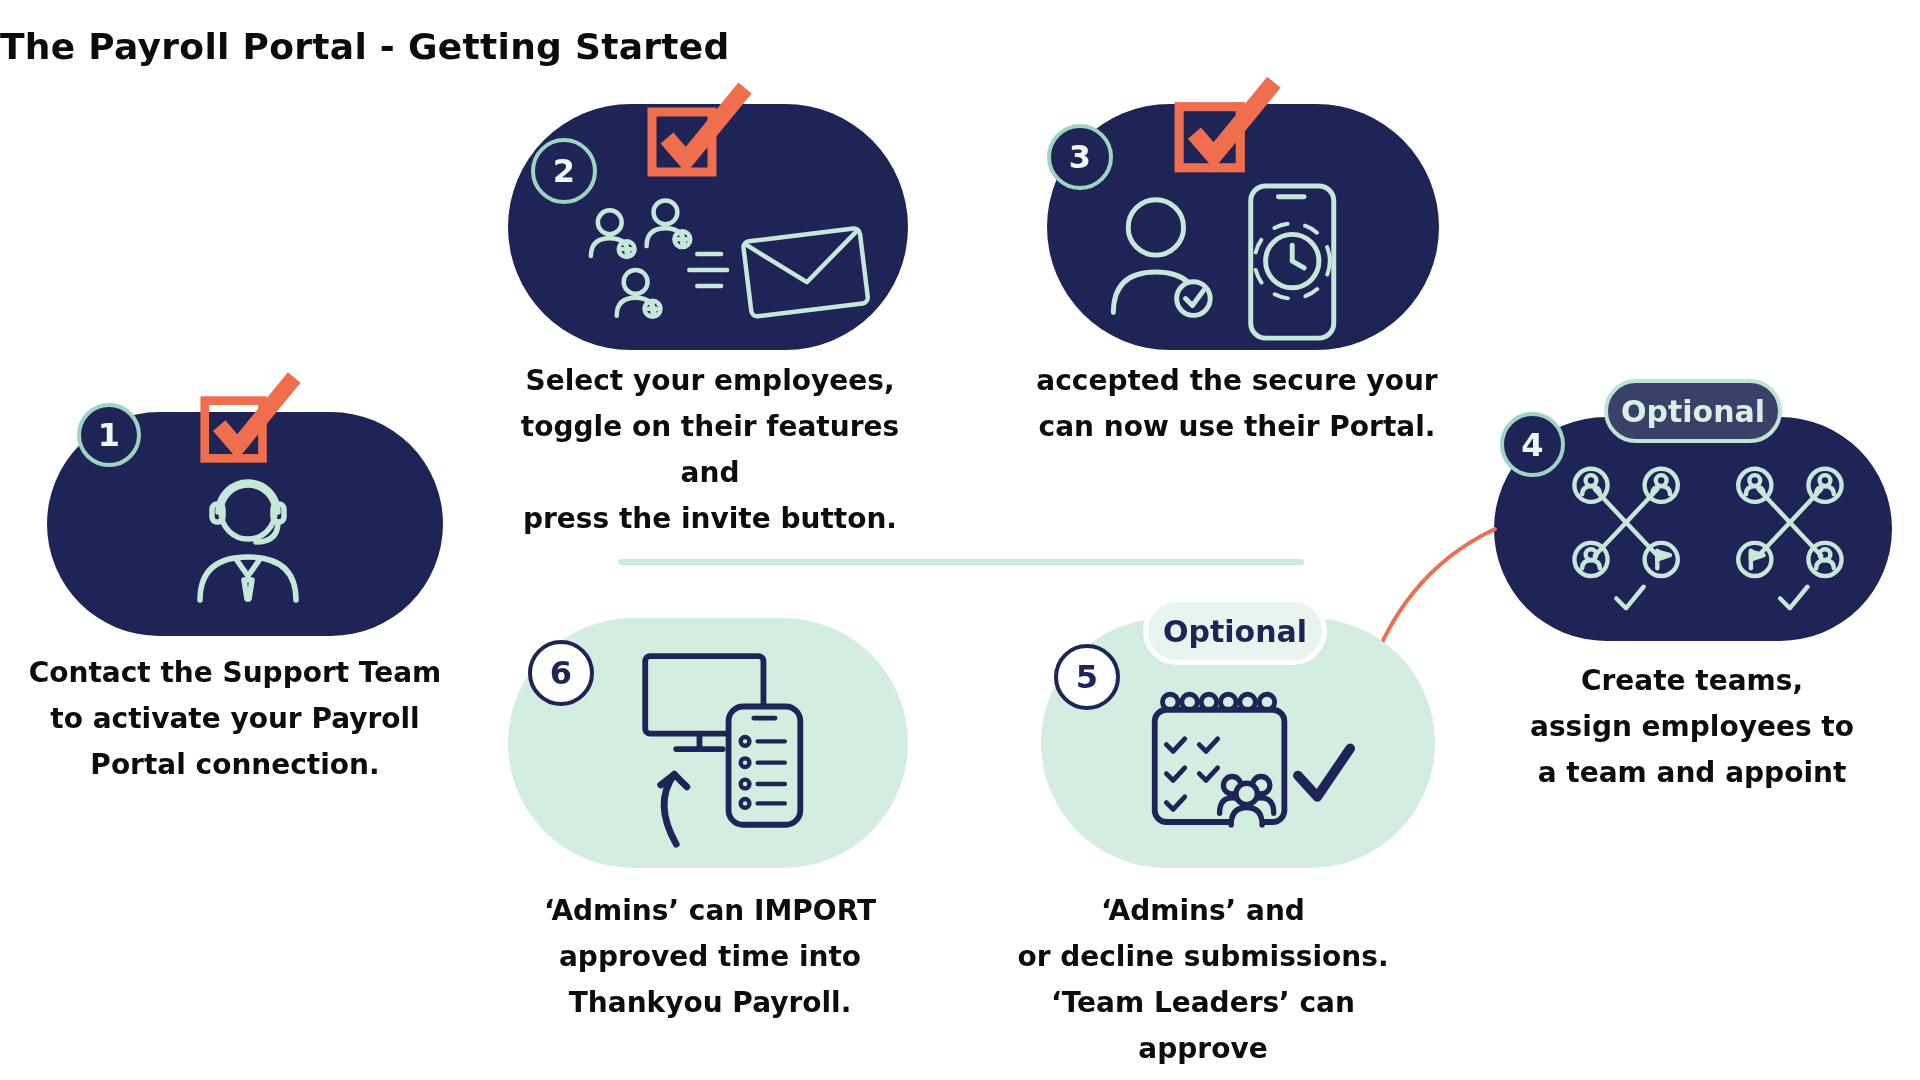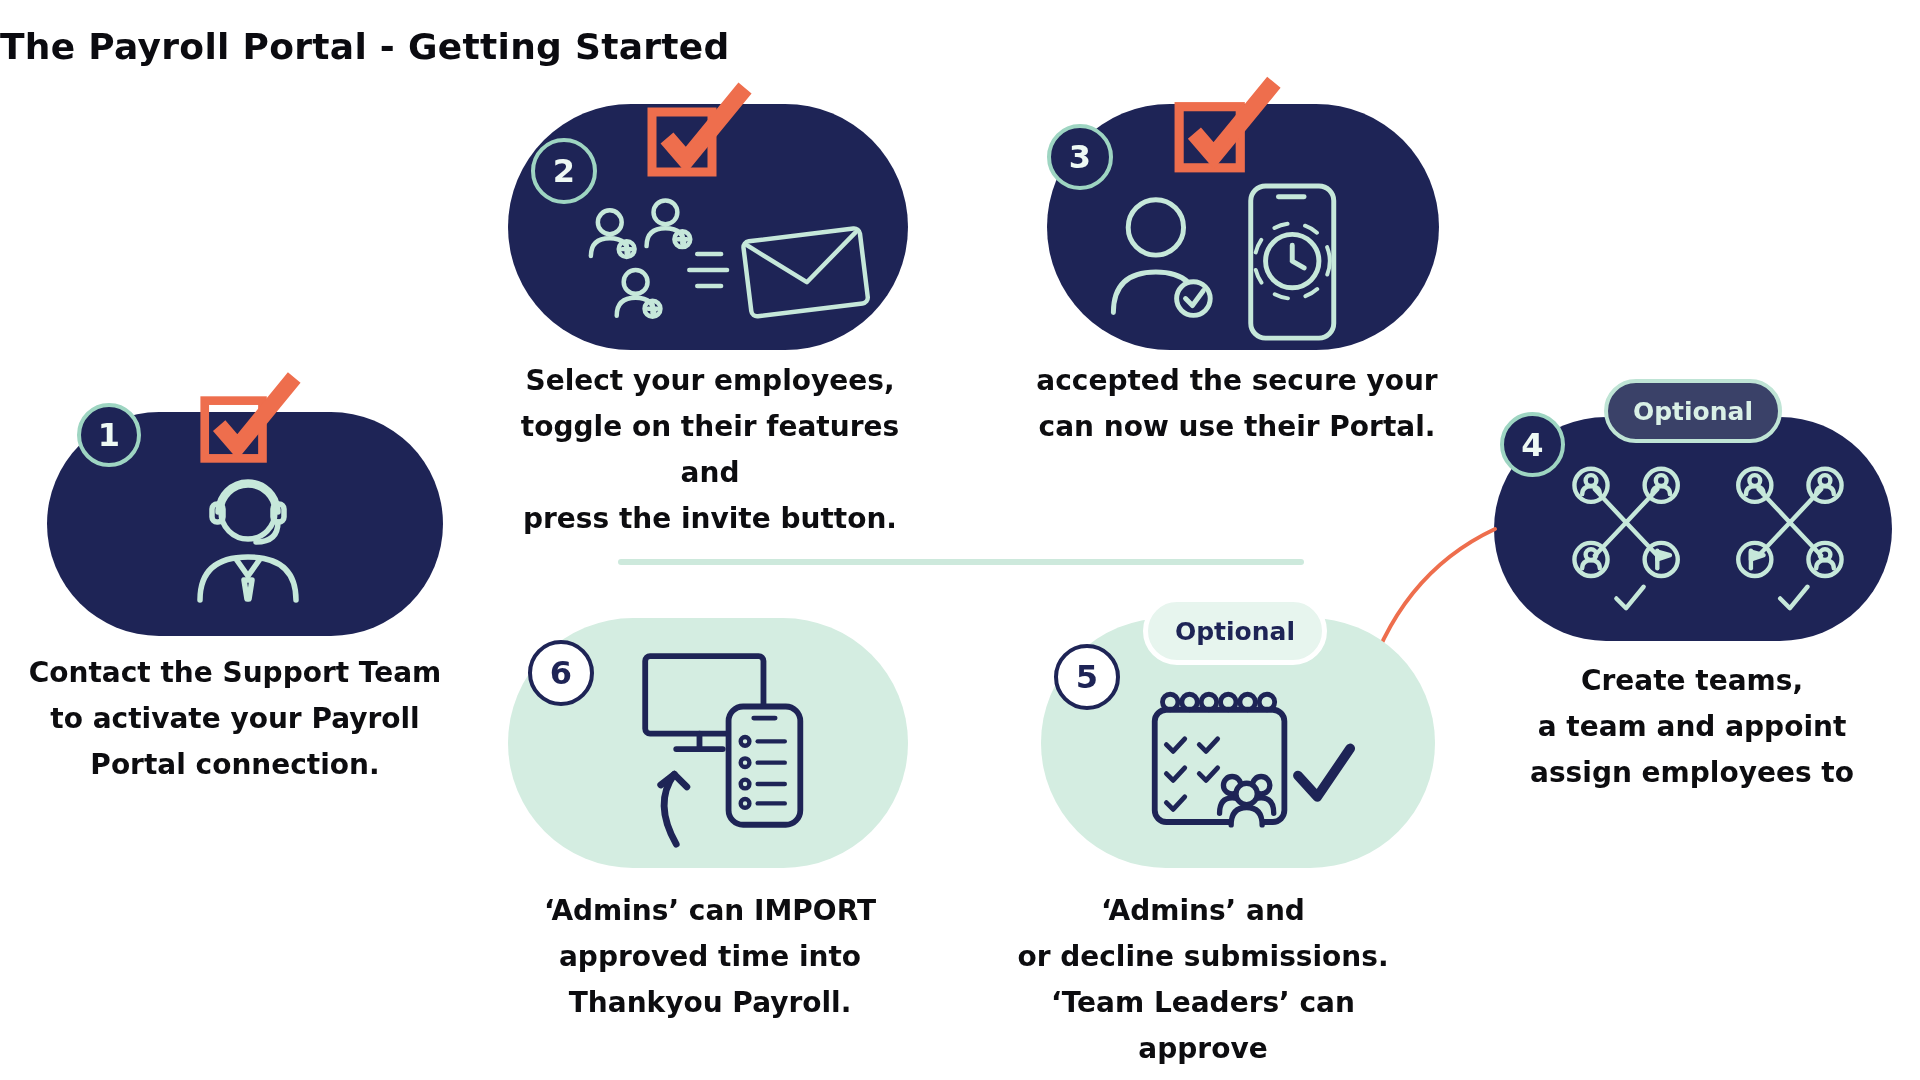--- a/index.html
+++ b/index.html
@@ -9,21 +9,21 @@
   .title { position:absolute; left:0; top:26px; width:100%; text-align:left;
            font-size:36px; font-weight:700; color:#0b0b10; letter-spacing:.3px; }
   .blob { position:absolute; }
   .blob.dark  { background:#1e2456; }
   .blob.light { background:#d4ede1; }
   .num { position:absolute; border-radius:50%; display:flex; align-items:center; justify-content:center;
          font-weight:700; font-size:32px; }
   .num.dark  { background:#1e2456; border:4px solid #9ed5c2; color:#eef9f4; }
   .num.light { background:#ffffff; border:4px solid #1e2456; color:#1e2456; }
   .badge { position:absolute; display:flex; align-items:center; justify-content:center;
-           font-weight:700; font-size:25px; border-radius:36px; }
+           font-weight:700; font-size:30px; border-radius:36px; }
   .badge.dark  { background:#3a4168; color:#d9f0e6; border:4px solid #bfe4d5; }
   .badge.light { background:#e7f5ee; color:#1e2456; border:5px solid #ffffff; }
   .caption { position:absolute; text-align:center; font-weight:700; font-size:28px;
              line-height:46px; color:#0d0d10; }
   .divider { position:absolute; left:618px; top:559px; width:686px; height:6px;
              border-radius:3px; background:#cde9dc; }
   svg { position:absolute; overflow:visible; }
 </style>
 </head>
 <body>
@@ -151,22 +151,22 @@
     <circle cx="208" cy="106" r="17"></circle>
       <path d="M204 97 V 115"></path>
       <path d="M204 98 L217 101.5 L204 106 Z" fill="#c6e8da"></path>
     <path d="M234 146 L244 156 L262 134"></path>
   </svg>
 
   <div class="num dark" style="left:1500px; top:412px; width:65px; height:65px;">4</div>
 
   <div class="caption" style="left:1472px; top:658px; width:440px;">
     <div>Create teams,</div>
+    <div>assign employees to</div>
     <div>a team and appoint</div>
-    <div>assign employees to</div>
   </div>
 
   <svg style="left:1345px; top:523px;" width="160" height="185" viewBox="0 0 160 185" fill="none" stroke="#ee6e4d" stroke-width="4" stroke-linecap="round" stroke-linejoin="round">
     <path d="M 150 6 Q 52 52 18 170"></path>
     <path d="M 18 170 L 2 150 M 18 170 L 38 156"></path>
   </svg>
 
   <div class="divider"></div>
 
   <div class="blob light" style="left:1041px; top:618px; width:394px; height:250px; border-radius:125px;"></div>

